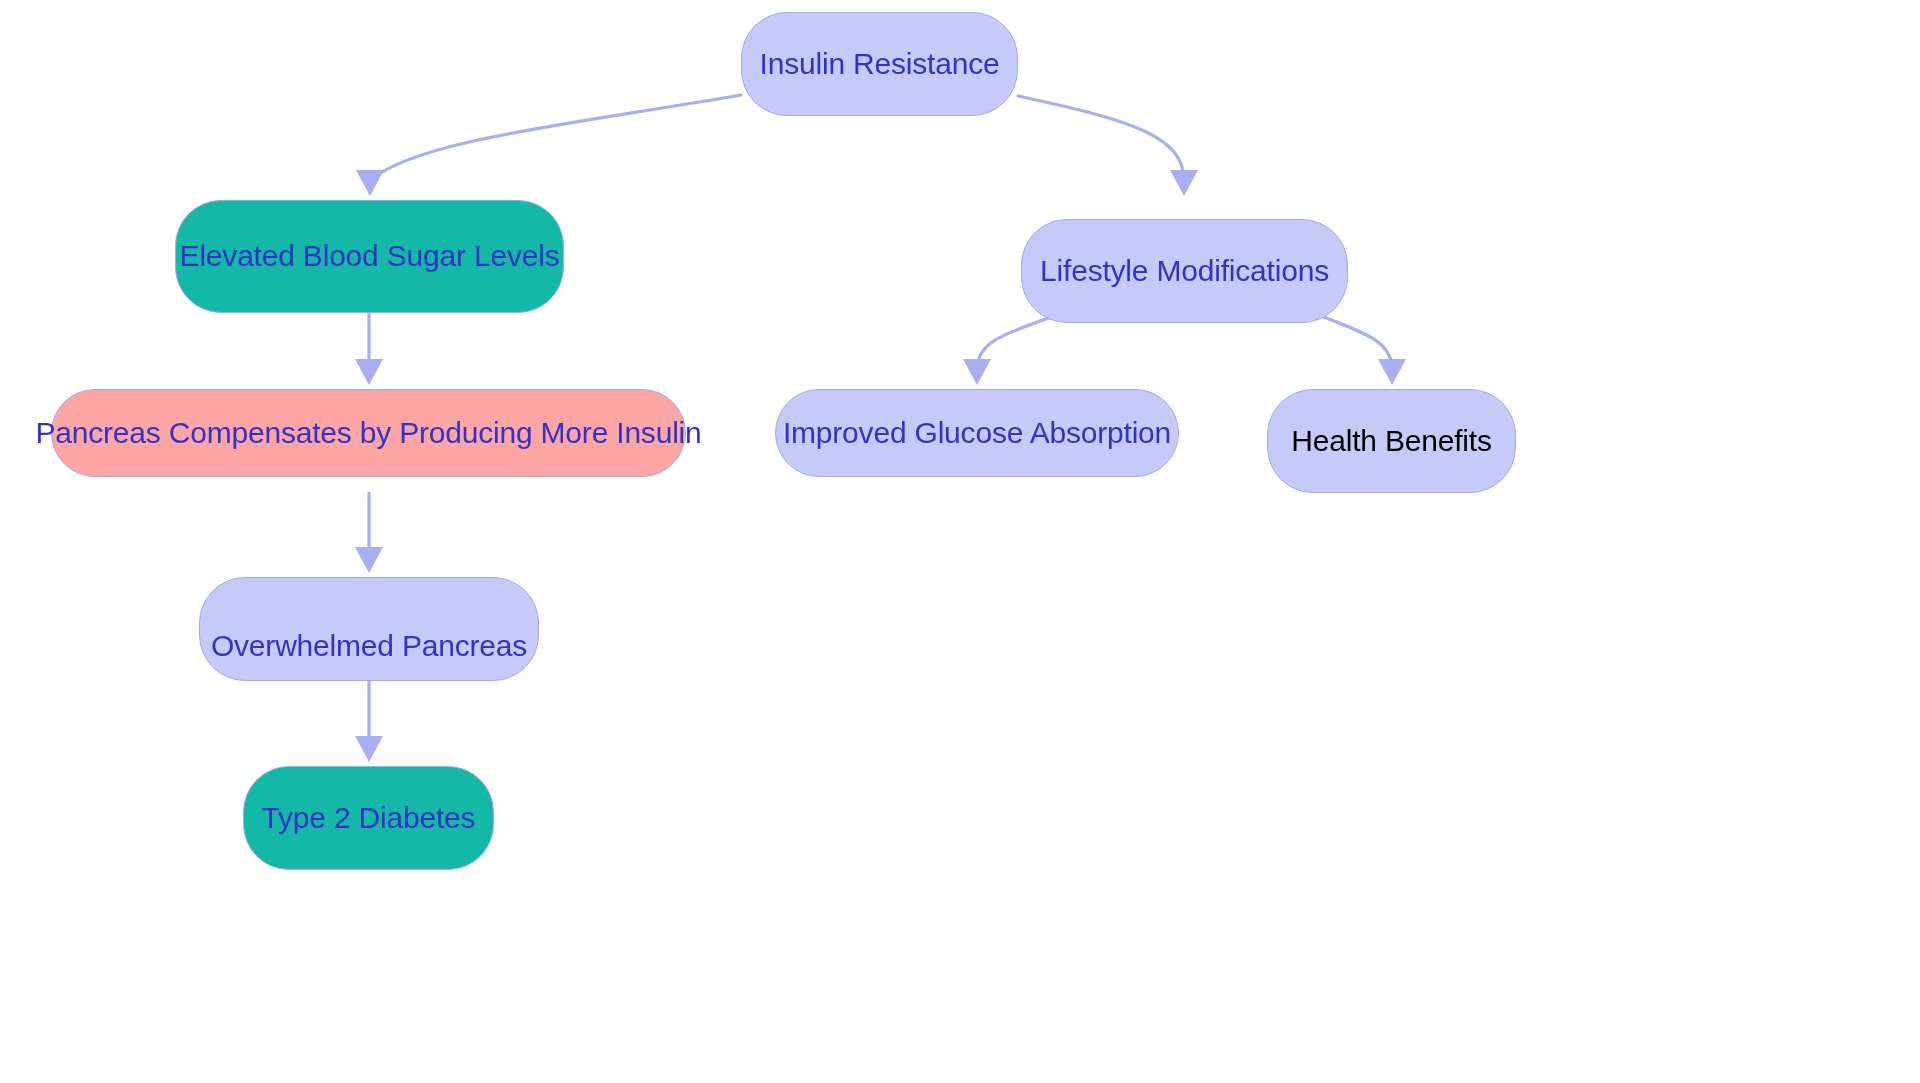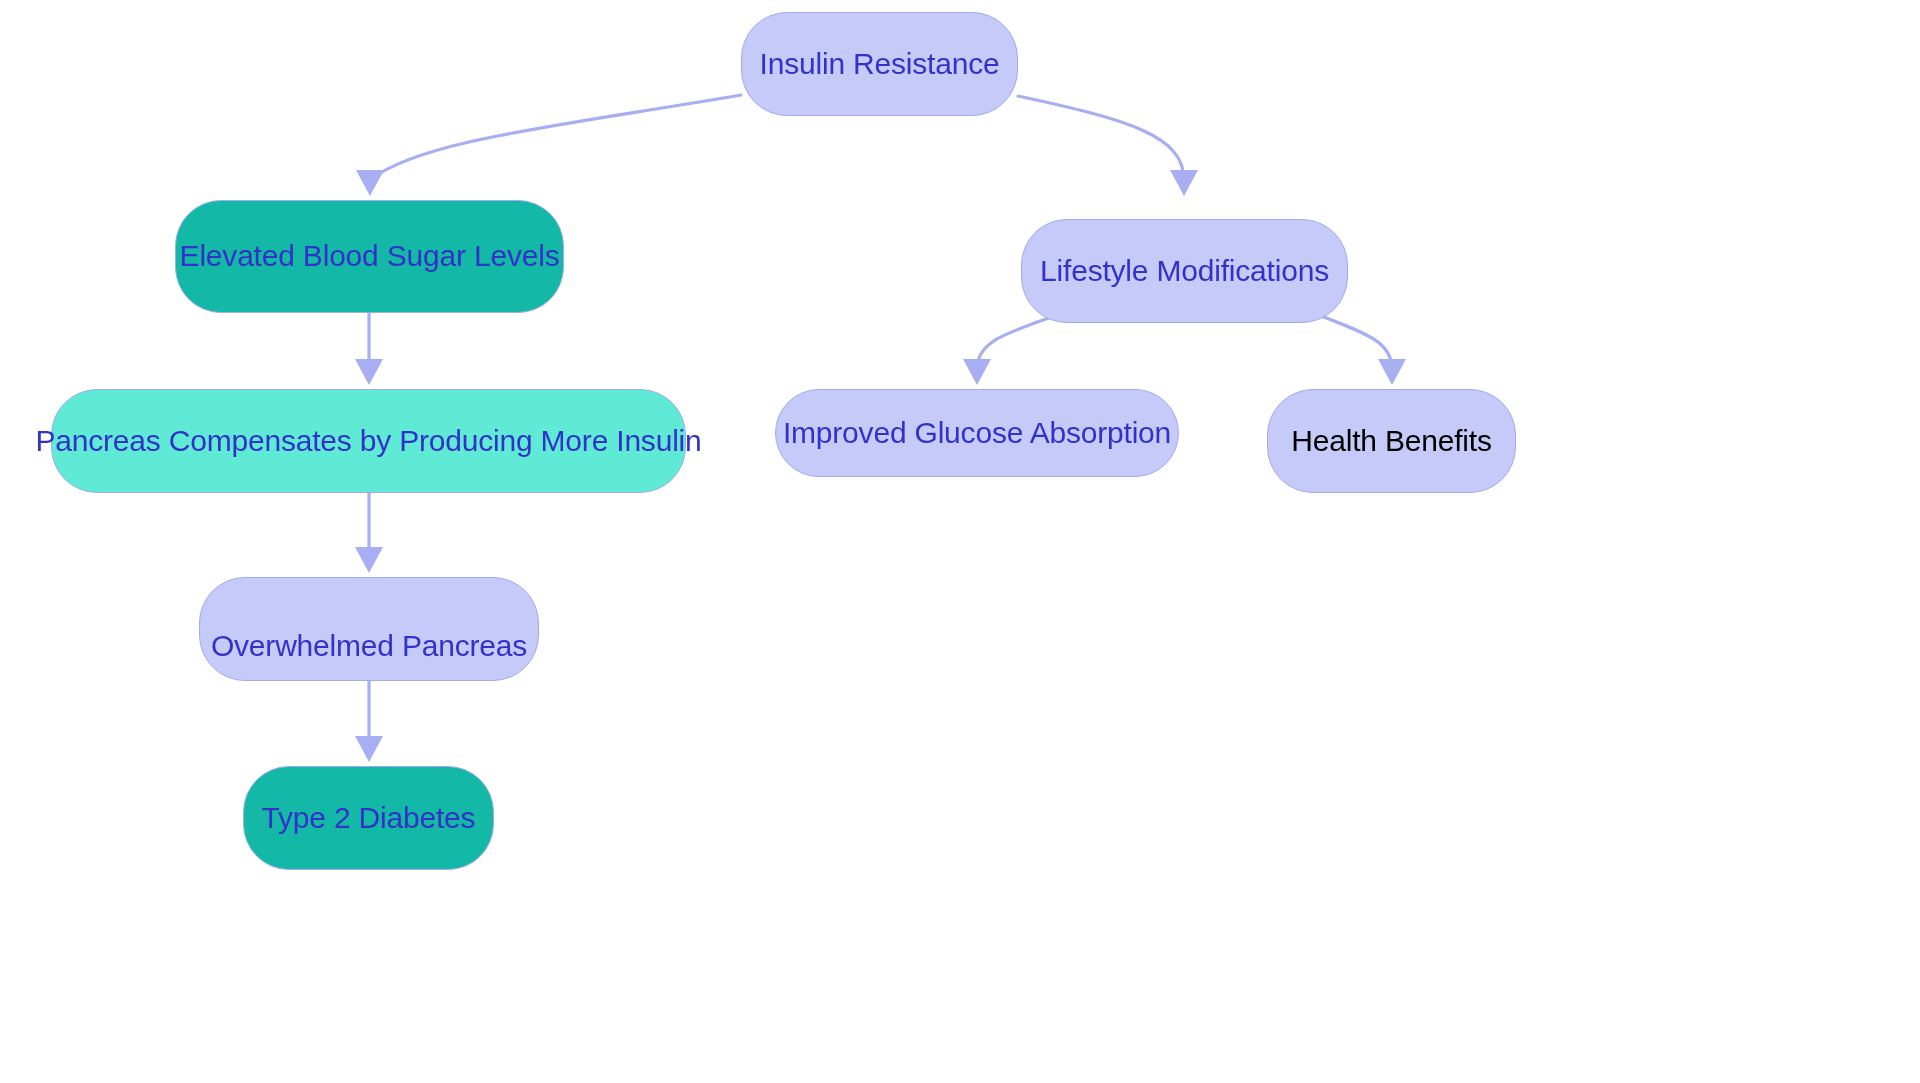--- a/index.html
+++ b/index.html
@@ -96,21 +96,21 @@
   <div id="node-layer">
       <div class="node" style="left: 741px; top: 12px; width: 277px; height: 104px; background: rgb(197, 202, 249); border-color: rgb(163, 170, 242);">
         <span class="node-label" style="color: rgb(50, 50, 200);">Insulin Resistance</span>
       </div>
       <div class="node" style="left: 175px; top: 200px; width: 389px; height: 113px; background: #14b8a6; border-color: rgb(163, 170, 242);">
         <span class="node-label" style="color: rgb(50, 50, 200);">Elevated Blood Sugar Levels</span>
       </div>
       <div class="node" style="left: 1021px; top: 200px; width: 327px; height: 104px; background: rgb(197, 202, 249); border-color: rgb(163, 170, 242); margin-top: 19px;">
         <span class="node-label" style="color: rgb(50, 50, 200);">Lifestyle Modifications</span>
       </div>
-      <div class="node" style="left: 51px; top: 389px; width: 635px; height: 104px; background: #5eead4; border-color: rgb(163, 170, 242);">
+      <div class="node" style="left: 51px; top: 389px; width: 635px; height: 88px; background: #fca5a5; border-color: rgb(163, 170, 242);">
         <span class="node-label" style="color: rgb(50, 50, 200);">Pancreas Compensates by Producing More Insulin</span>
       </div>
       <div class="node" style="left: 775px; top: 389px; width: 404px; height: 88px; background: rgb(197, 202, 249); border-color: rgb(163, 170, 242);">
         <span class="node-label" style="color: rgb(50, 50, 200);">Improved Glucose Absorption</span>
       </div>
       <div class="node" style="left: 1267px; top: 389px; width: 249px; height: 104px; background: rgb(197, 202, 249); border-color: rgb(163, 170, 242);">
         <span class="node-label" style="color: #000000;">Health Benefits</span>
       </div>
       <div class="node" style="left: 199px; top: 577px; width: 340px; height: 104px; background: rgb(197, 202, 249); border-color: rgb(163, 170, 242);">
         <span class="node-label" style="color: rgb(50, 50, 200); margin-top: 34px;">Overwhelmed Pancreas</span>

